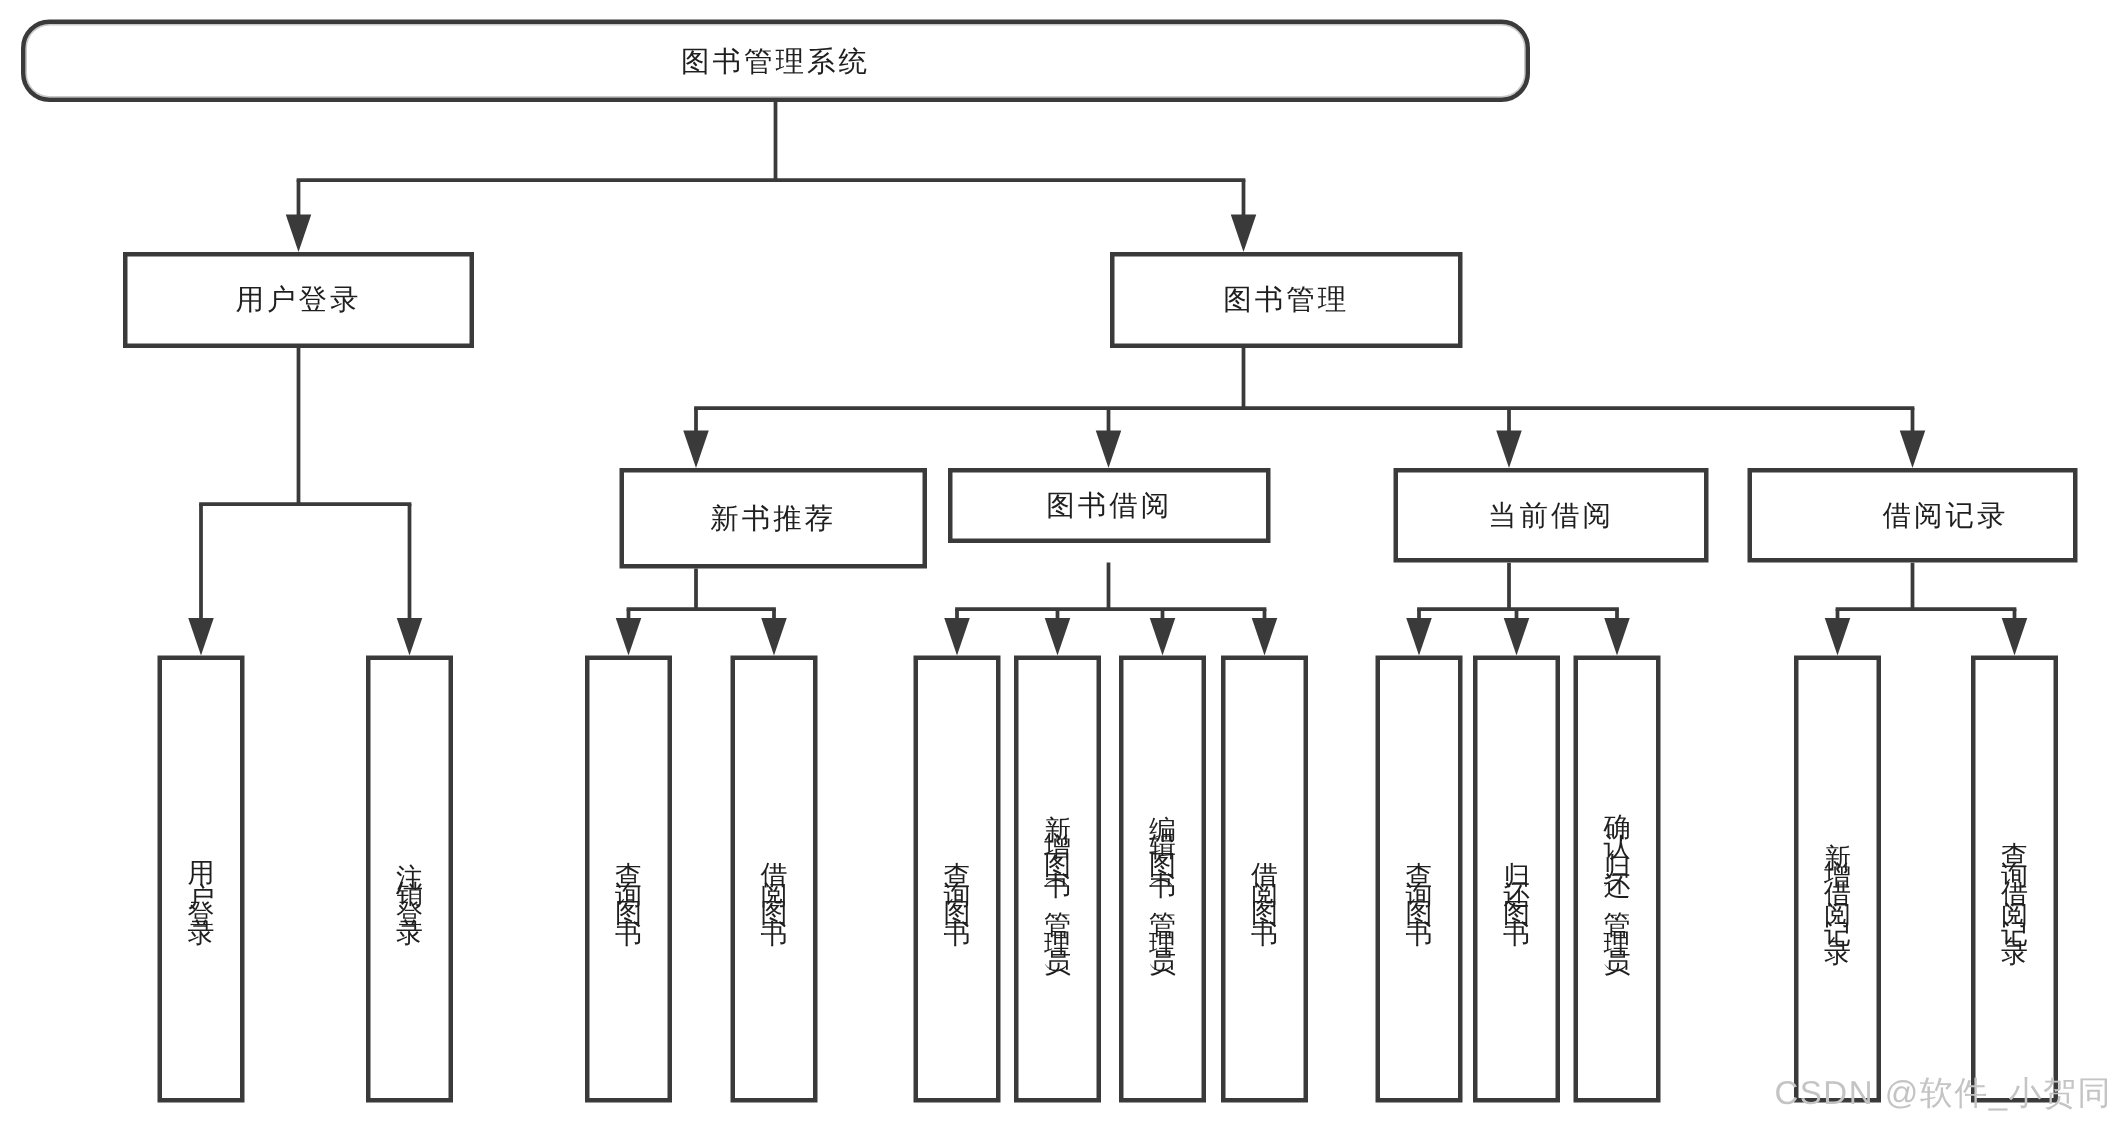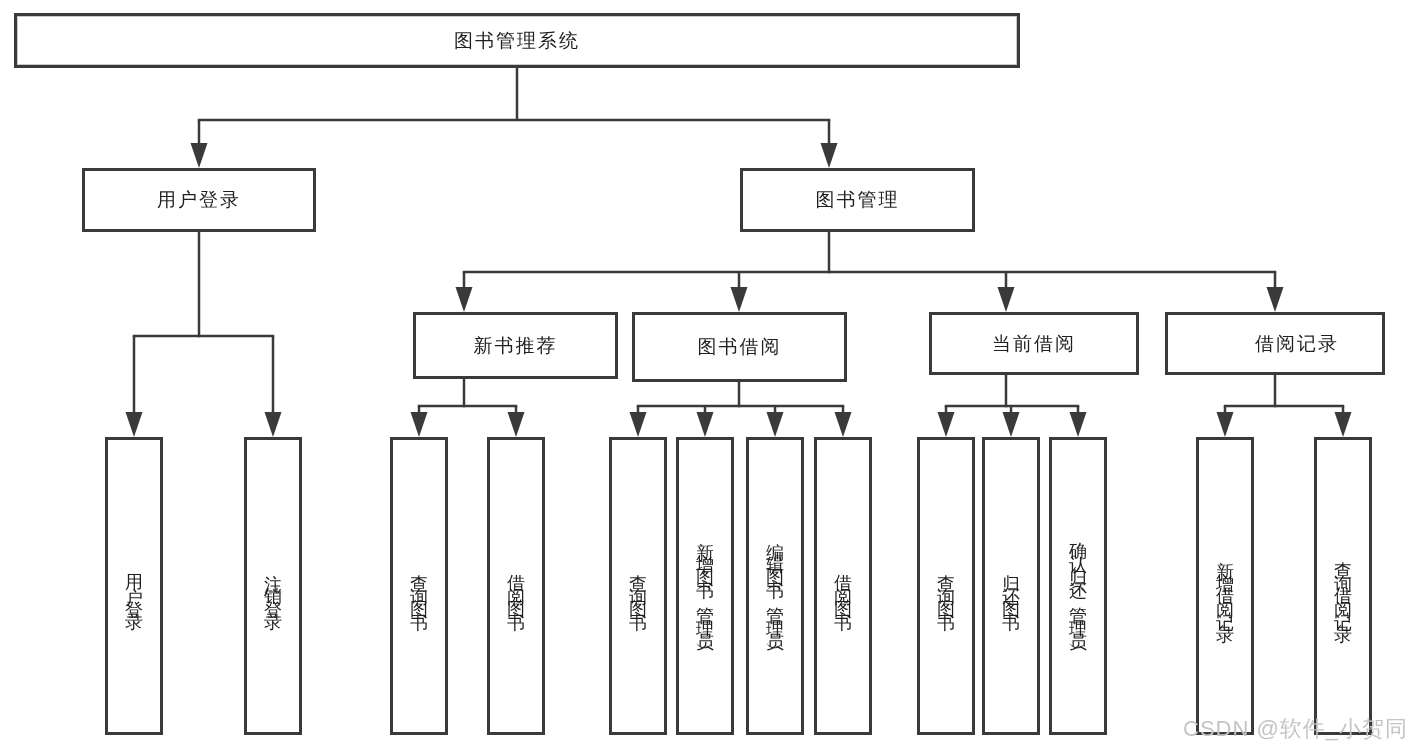--- a/index.html
+++ b/index.html
@@ -9,21 +9,21 @@
   .box{
     position:absolute;
     background:#ffffff;
     border:3px solid #3a3a3a;
     box-sizing:border-box;
     display:flex;align-items:center;justify-content:center;
     color:#1f1f1f;
     z-index:2;
   }
   .h-box{font-size:19px;letter-spacing:2px;white-space:nowrap;}
-  .root-box{border-width:3px;box-shadow:0 0 0 1px #c9c9c9 inset;}
+  .root-box{border-width:3px;box-shadow:0 0 0 1px #c9c9c9 inset;border-radius:19px;}
   .v-box span{
     writing-mode:vertical-rl;
     text-orientation:mixed;
     font-size:18px;
     letter-spacing:13px;
     line-height:1;
     white-space:nowrap;
   }
   .watermark{
     position:absolute;
@@ -125,21 +125,21 @@
   <div class="box h-box" style="left:82px;top:168px;width:234px;height:64px;">
     <span>用户登录</span>
   </div>
   <div class="box h-box" style="left:740px;top:168px;width:235px;height:64px;">
     <span>图书管理</span>
   </div>
 
   <div class="box h-box" style="left:380px;top:312px;width:205px;height:67px;margin-left:33px;">
     <span>新书推荐</span>
   </div>
-  <div class="box h-box" style="left:632px;top:312px;width:215px;height:70px;">
+  <div class="box h-box" style="left:632px;top:312px;width:215px;height:50px;">
     <span>图书借阅</span>
   </div>
   <div class="box h-box" style="left:901px;top:312px;width:210px;height:63px;margin-left:28px;">
     <span>当前借阅</span>
   </div>
   <div class="box h-box" style="left:1165px;top:312px;width:220px;height:63px;padding-left:44px;">
     <span>借阅记录</span>
   </div>
 
   <div class="box v-box" style="left:105px;top:437px;width:58px;height:298px;">

